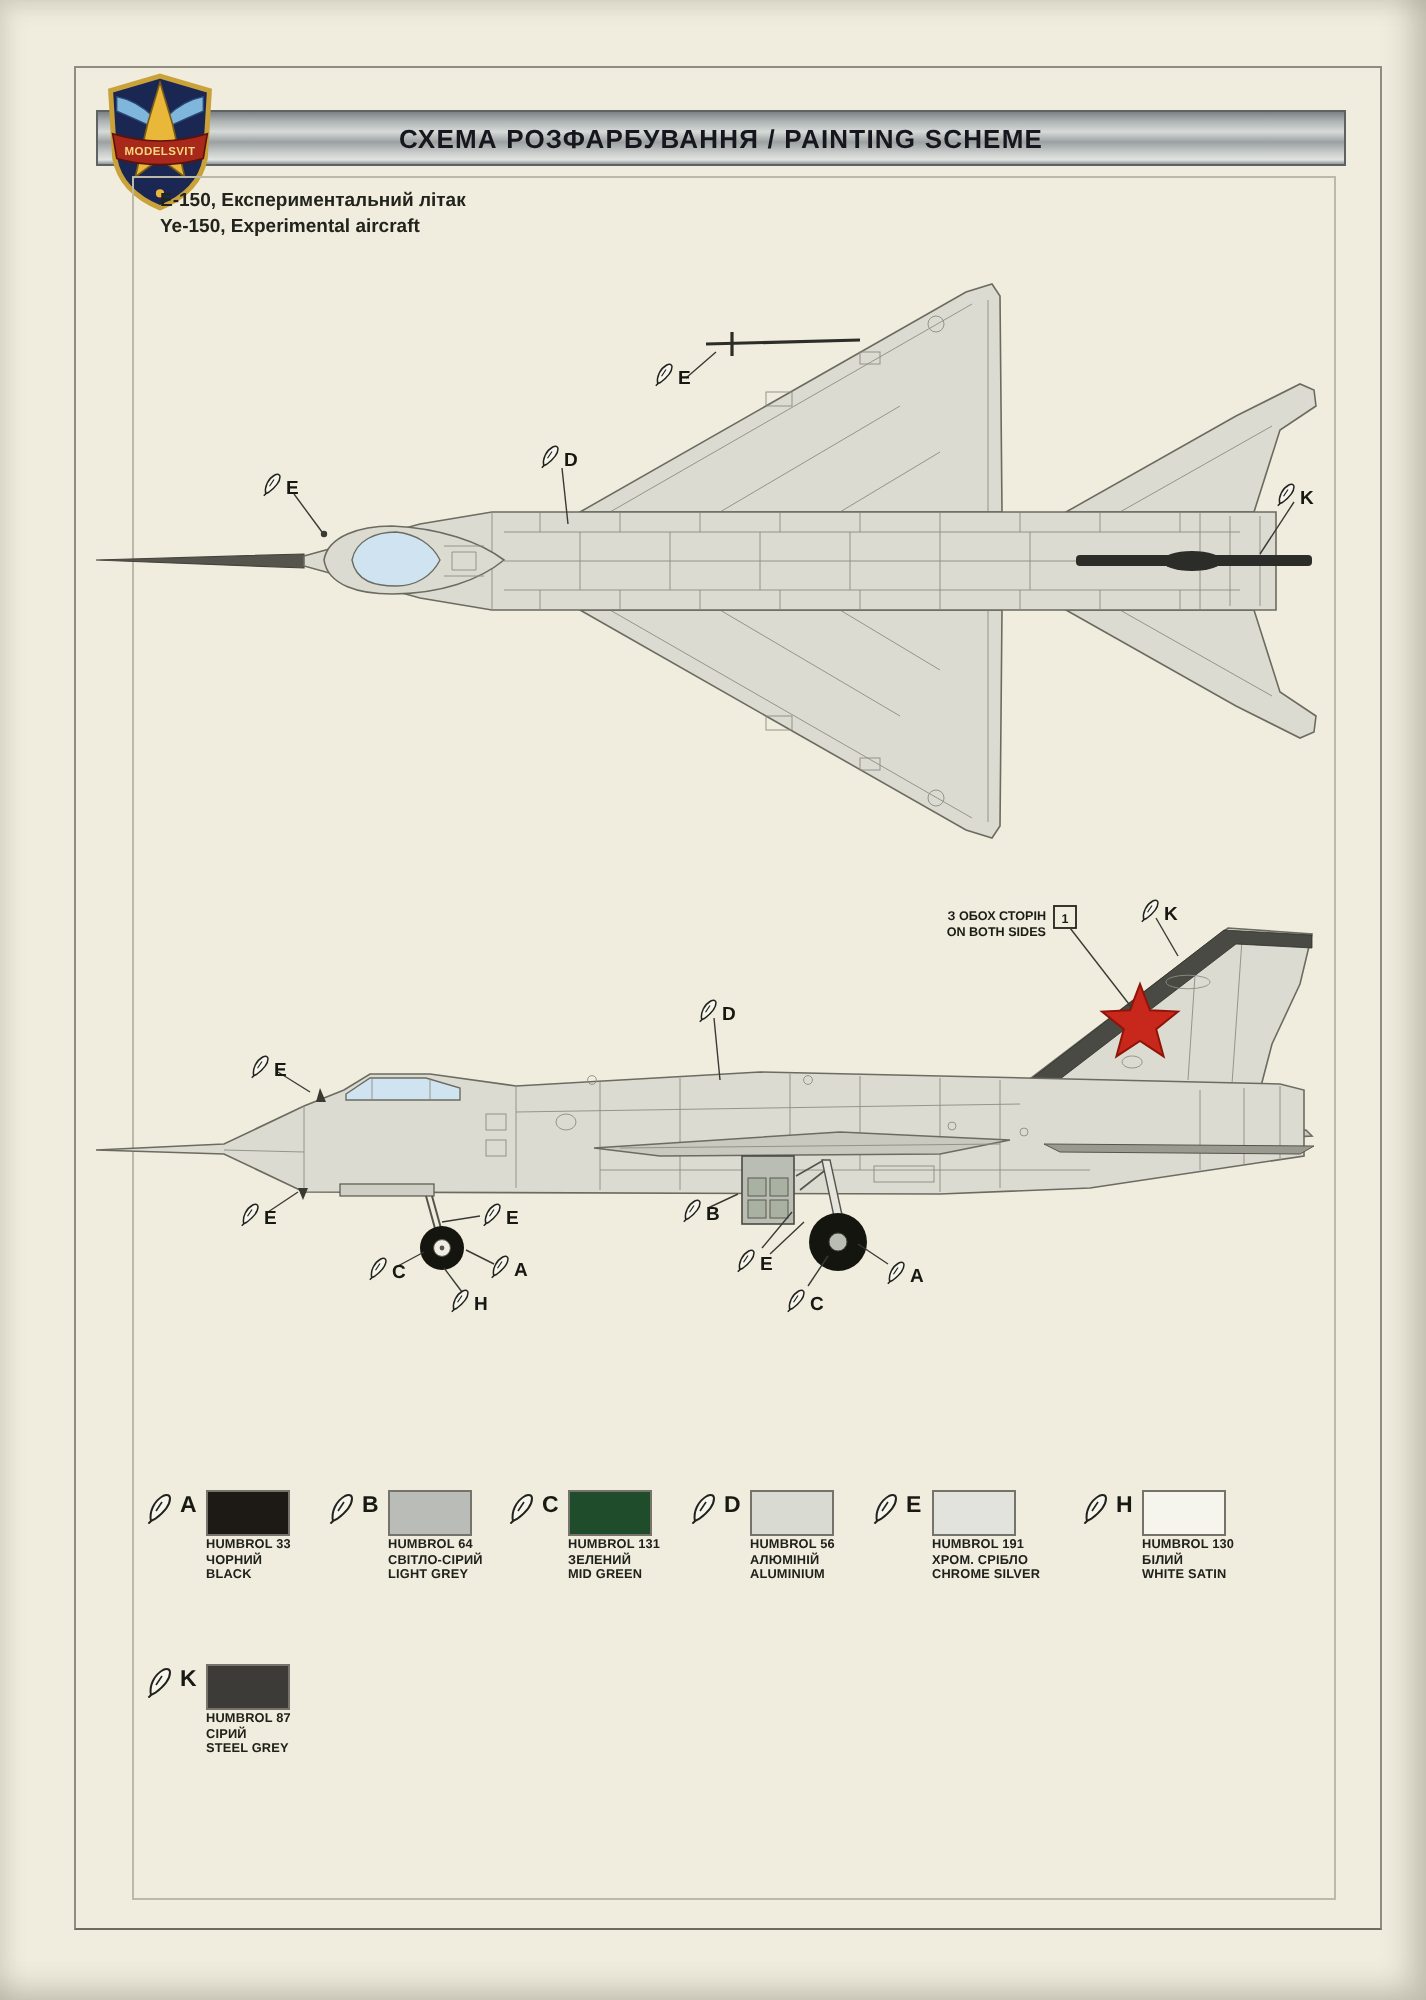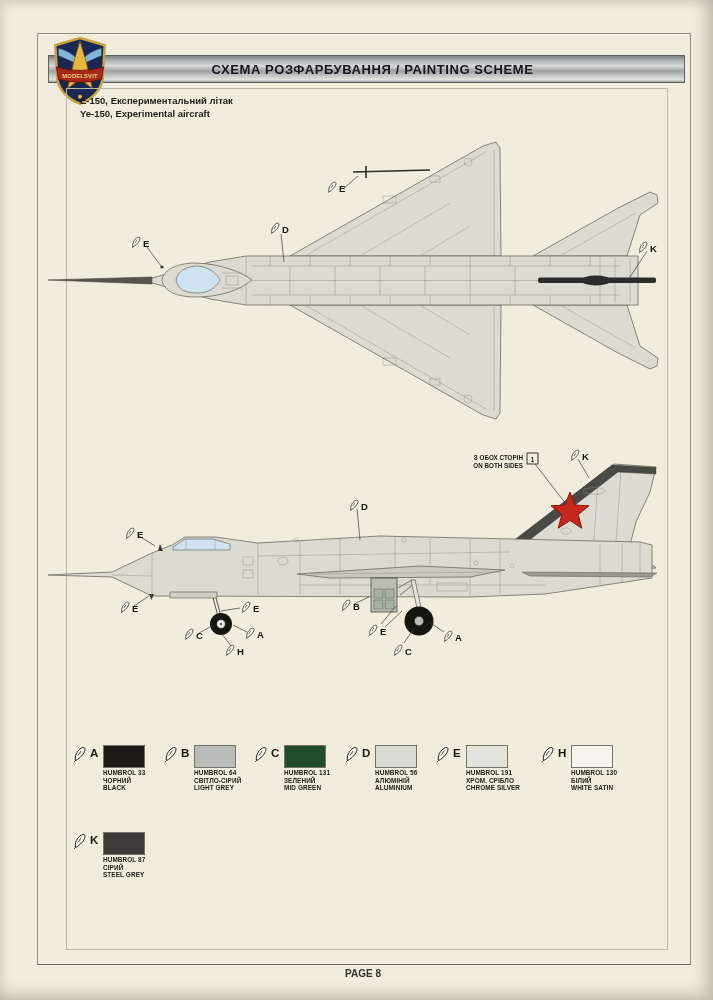--- a/index.html
+++ b/index.html
@@ -4,21 +4,21 @@
 <style>
   html,body{margin:0;padding:0;}
   body{width:713px;height:1000px;background:#e9e6d8;font-family:"Liberation Sans","DejaVu Sans",sans-serif;}
   #page{position:relative;width:713px;height:1000px;background:#f0edde;overflow:hidden;
         box-shadow:inset -8px -6px 14px rgba(95,92,78,.30), inset 4px 4px 10px rgba(120,118,105,.18);}
   .abs{position:absolute;}
   #outer-frame{left:37px;top:33px;width:652px;height:930px;border:1.5px solid #8f8d82;border-bottom-color:#6e6c62;}
   #inner-frame{left:66px;top:88px;width:600px;height:860px;border:1px solid #bcb9ab;}
   #header-bar{left:48px;top:55px;width:623px;height:26px;border:1px solid #5d6263;
     background:linear-gradient(180deg,#7b8184 0%,#aeb4b4 18%,#d6dad8 38%,#9ba1a1 58%,#c8ccca 78%,#e2e4e1 92%,#909696 100%);
-    display:flex;align-items:center;justify-content:center;padding-left:12px;}
+    display:flex;align-items:center;justify-content:center;}
   #header-title{font-size:13px;font-weight:bold;color:#16161f;letter-spacing:.6px;}
   #logo{left:52px;top:36px;width:56px;height:70px;}
   #subject{left:80px;top:94px;font-size:9.5px;font-weight:bold;color:#23231e;line-height:13px;}
   #page-number{left:37px;top:968px;width:652px;text-align:center;font-size:10px;font-weight:bold;color:#33322c;}
   svg text{font-family:"Liberation Sans","DejaVu Sans",sans-serif;}
   .callout text{font-size:9.5px;font-weight:bold;fill:#181813;}
   .note-text{font-size:6.3px;font-weight:bold;fill:#1c1c17;}
   .ol{stroke:#6b6b60;stroke-width:.8;fill:#dbdbd2;}
   .ol2{stroke:#6b6b60;stroke-width:.8;fill:#c9c9c0;}
   .pl{stroke:#8c8c80;stroke-width:.45;fill:none;}
@@ -357,14 +357,13 @@
       <span class="legend-letter">K</span>
       <span class="legend-swatch" style="background: rgb(60, 59, 55);"></span>
     </div>
     <div class="legend-text">
       <div>HUMBROL 87</div>
       <div>СІРИЙ</div>
       <div>STEEL GREY</div>
     </div>
   </div>
 
-  <div id="page-number" class="abs">PAGE 8</div>
 </div>
 
 </body></html>

